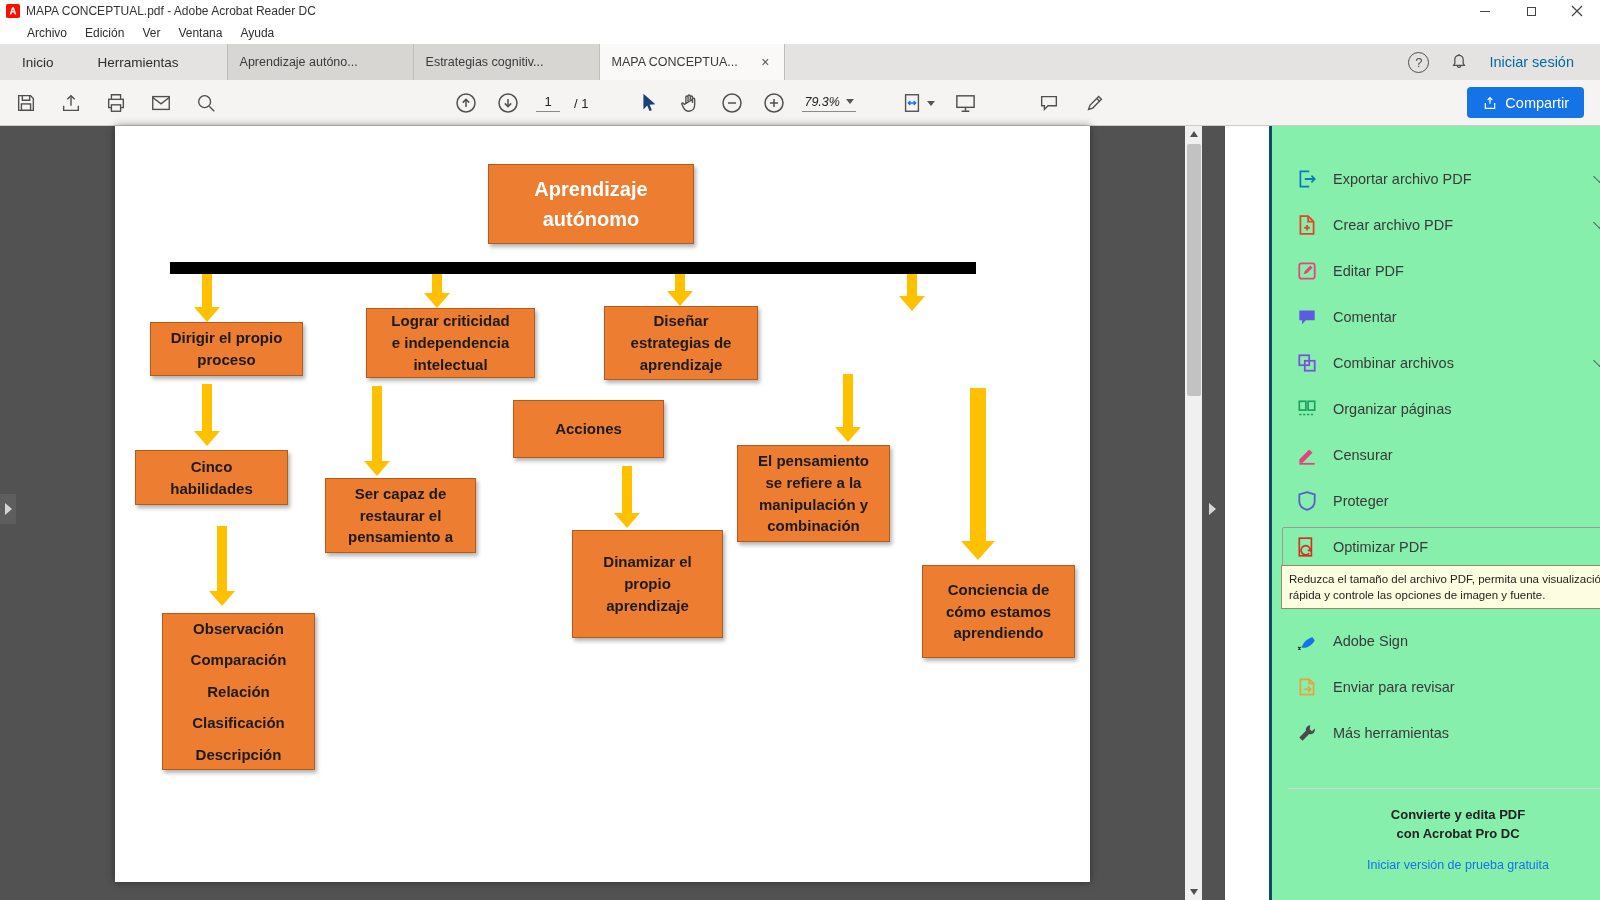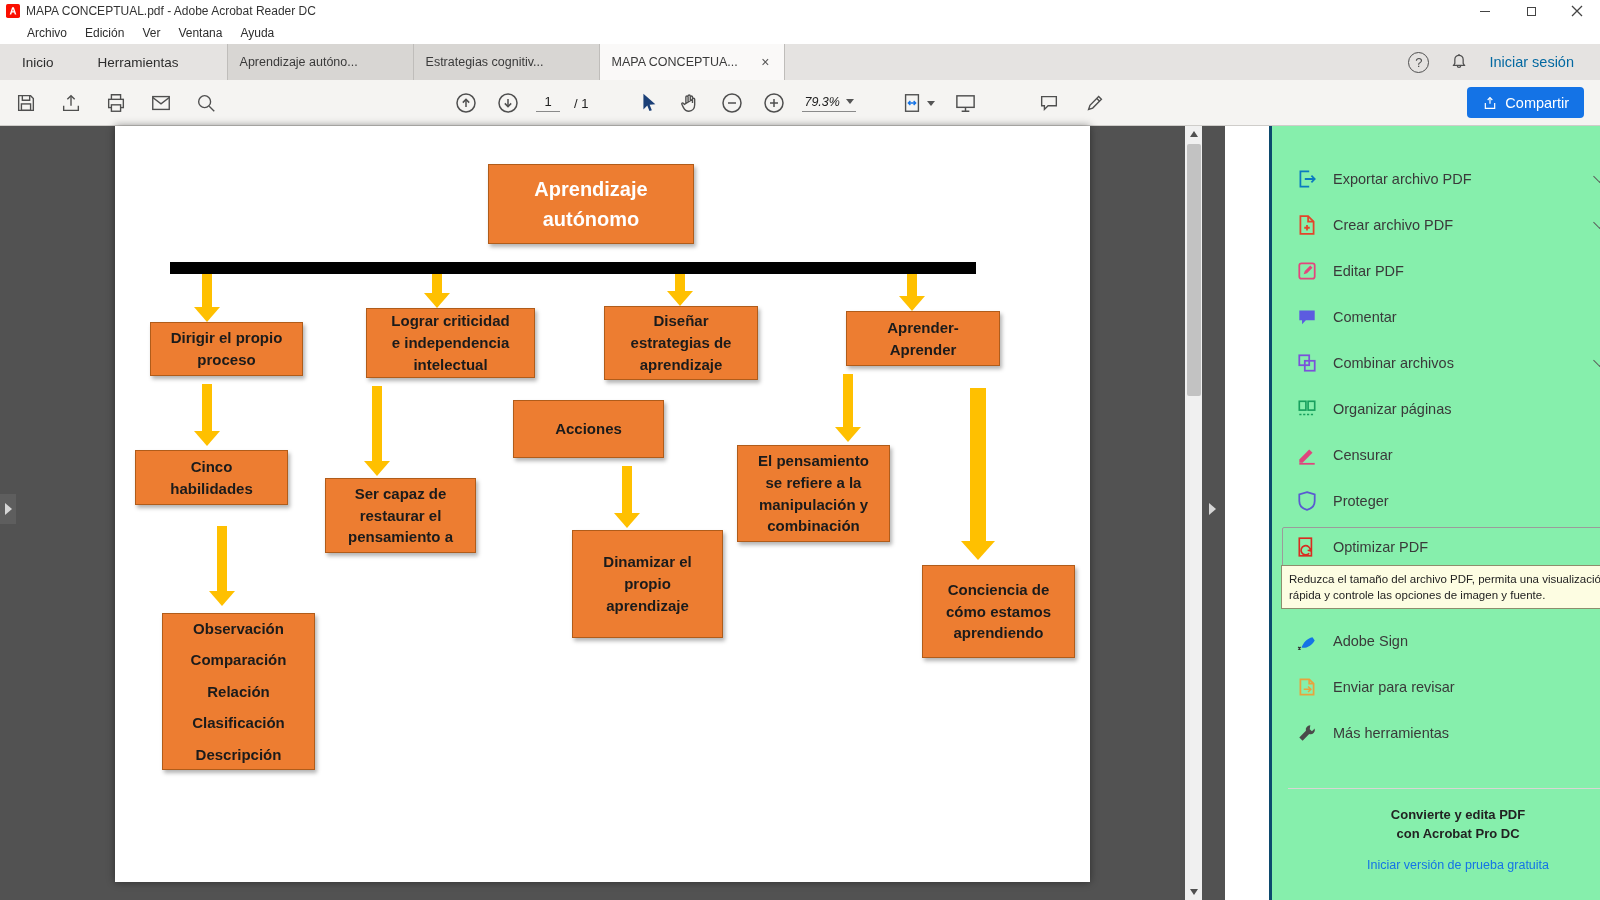--- a/index.html
+++ b/index.html
@@ -293,22 +293,20 @@
         </div>
 
       <div class="node" style="left:35px;  top:196px; width:153px; height:54px;">Dirigir el propio
 proceso</div>
       <div class="node" style="left:251px; top:182px; width:169px; height:70px;">Lograr criticidad
 e independencia
 intelectual</div>
       <div class="node" style="left:489px; top:180px; width:154px; height:74px;">Diseñar
 estrategias de
 aprendizaje</div>
-      <div class="node" style="left:731px; top:185px; width:154px; height:55px;">Aprender-
-Aprender</div>
 
       <div class="barrow" style="left:79px;  top:258px; height:62px;">
           <div class="shaft"></div>
           <div class="head"></div>
         </div>
       <div class="node" style="left:20px; top:324px; width:153px; height:55px;">Cinco
 habilidades</div>
 
       <div class="barrow" style="left:249px; top:260px; height:90px;">
           <div class="shaft"></div>

